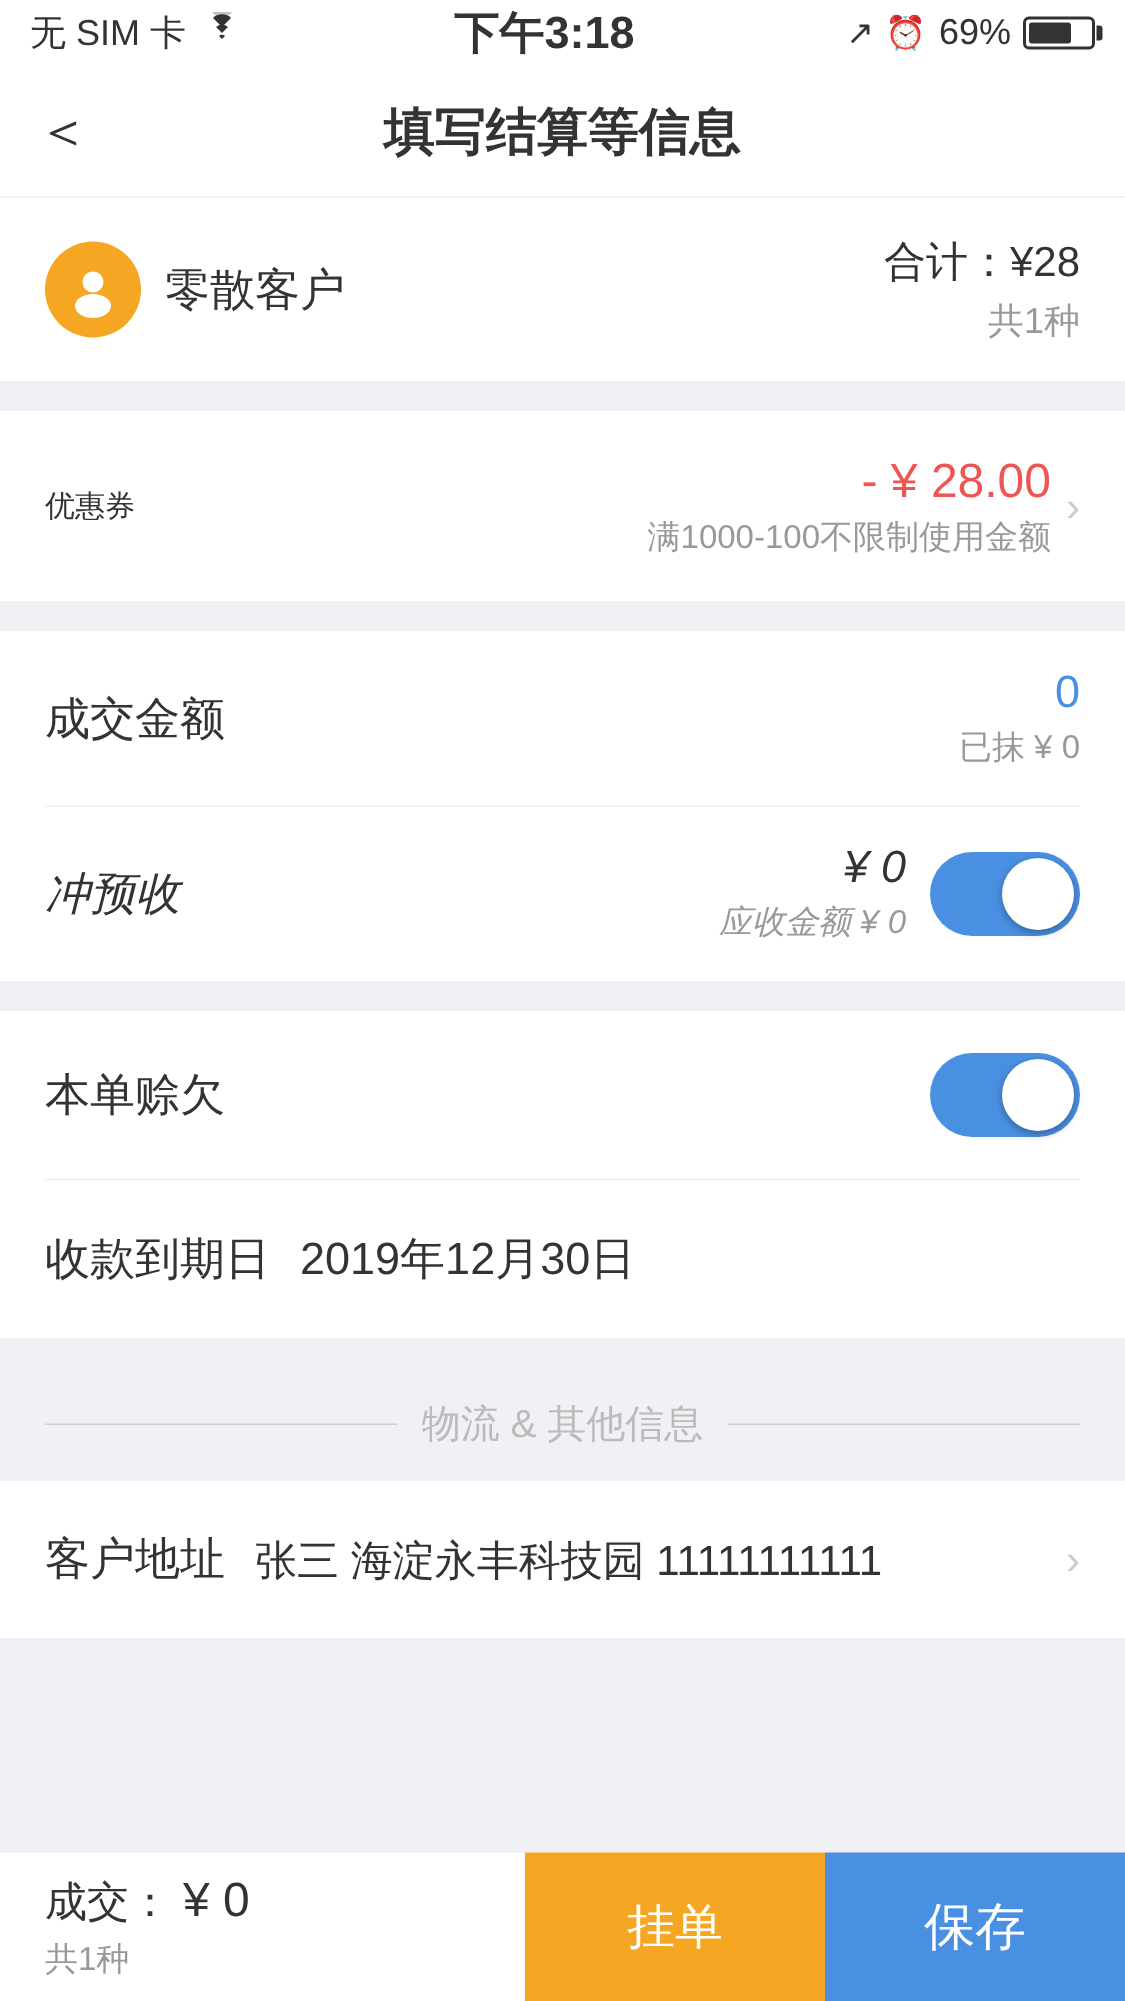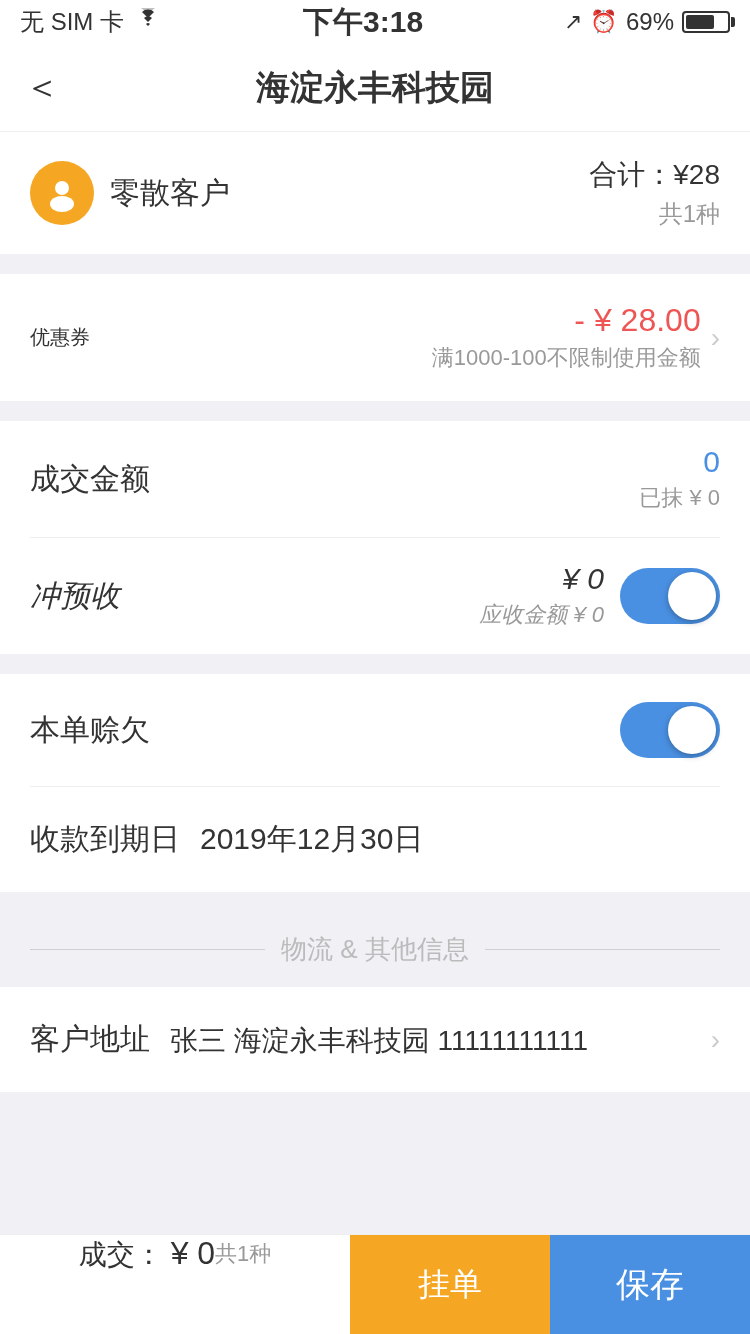--- a/index.html
+++ b/index.html
@@ -212,21 +212,21 @@
       width: 750px;
       height: 100px;
       background: #fff;
       display: flex;
       align-items: stretch;
       border-top: 1px solid #eee;
     }
     .bottom-info {
       flex: 1;
       display: flex;
-      flex-direction: row;
+      flex-direction: column;
       justify-content: center;
       padding: 0 30px;
     }
     .bottom-deal { font-size: 28px; color: #333; display: flex; align-items: baseline; gap: 8px; }
     .bottom-deal-amount { font-size: 32px; color: #333; font-weight: 500; }
     .bottom-count { font-size: 22px; color: #999; margin-top: 4px; }
     .btn-hang {
       width: 200px;
       background: #f5a623;
       color: #fff;
@@ -269,21 +269,21 @@
     <span style="font-size:22px;">⏰</span>
     <span>69%</span>
     <div class="battery">
       <div class="battery-fill"></div>
     </div>
   </div>
 </div>
 
 <div class="nav-bar">
   <div class="nav-back">＜</div>
-  <div class="nav-title">海淀永丰科技园</div>
+  <div class="nav-title">填写结算等信息</div>
 </div>
 
 <div class="content">
 
   <div class="section">
     <div class="customer-row">
       <div class="customer-left">
         <div class="avatar">
           <svg width="38" height="38" viewBox="0 0 38 38" fill="white">
             <circle cx="19" cy="14" r="7"></circle>

